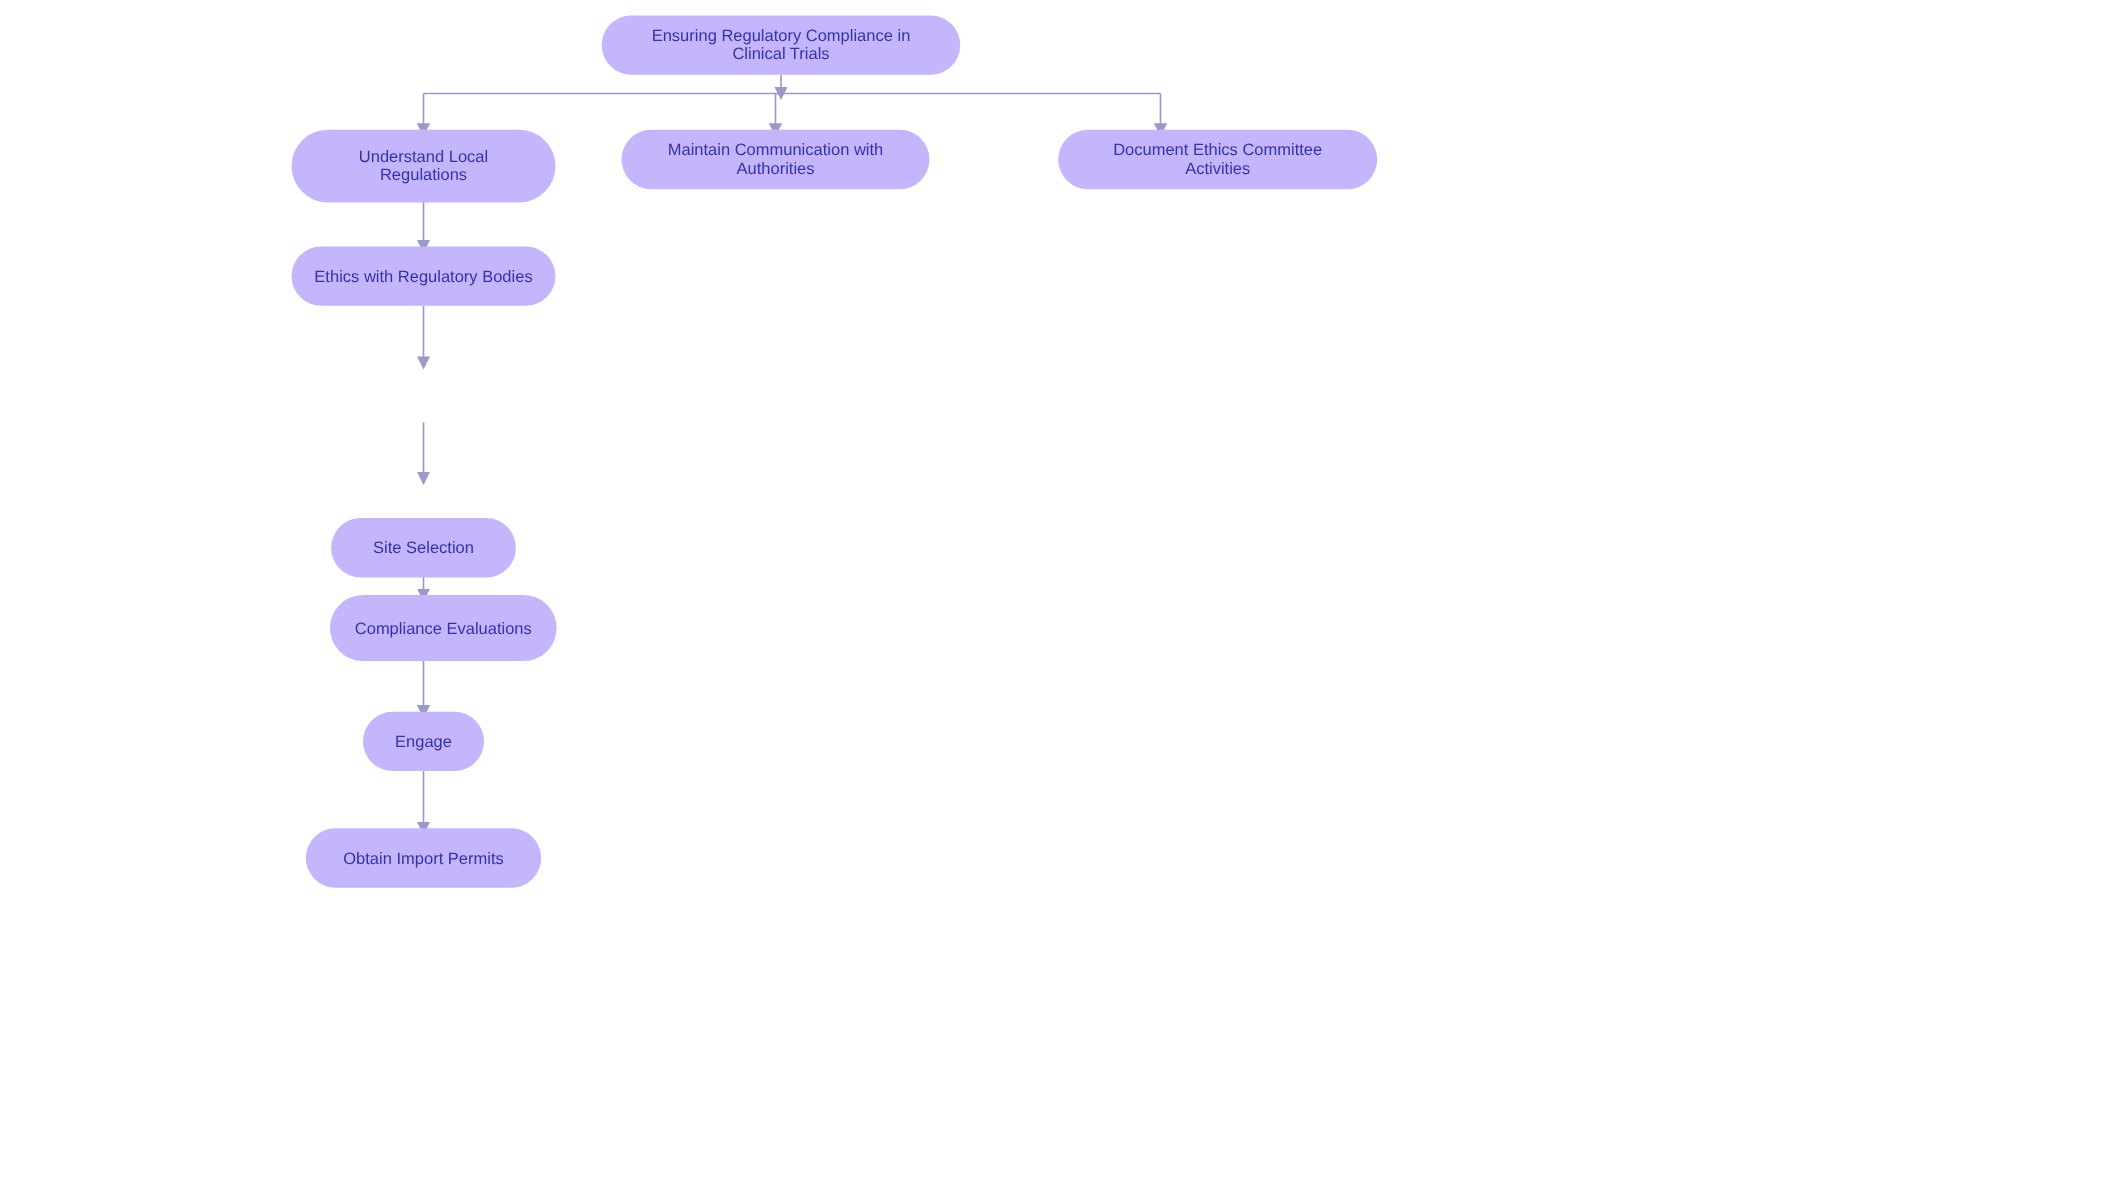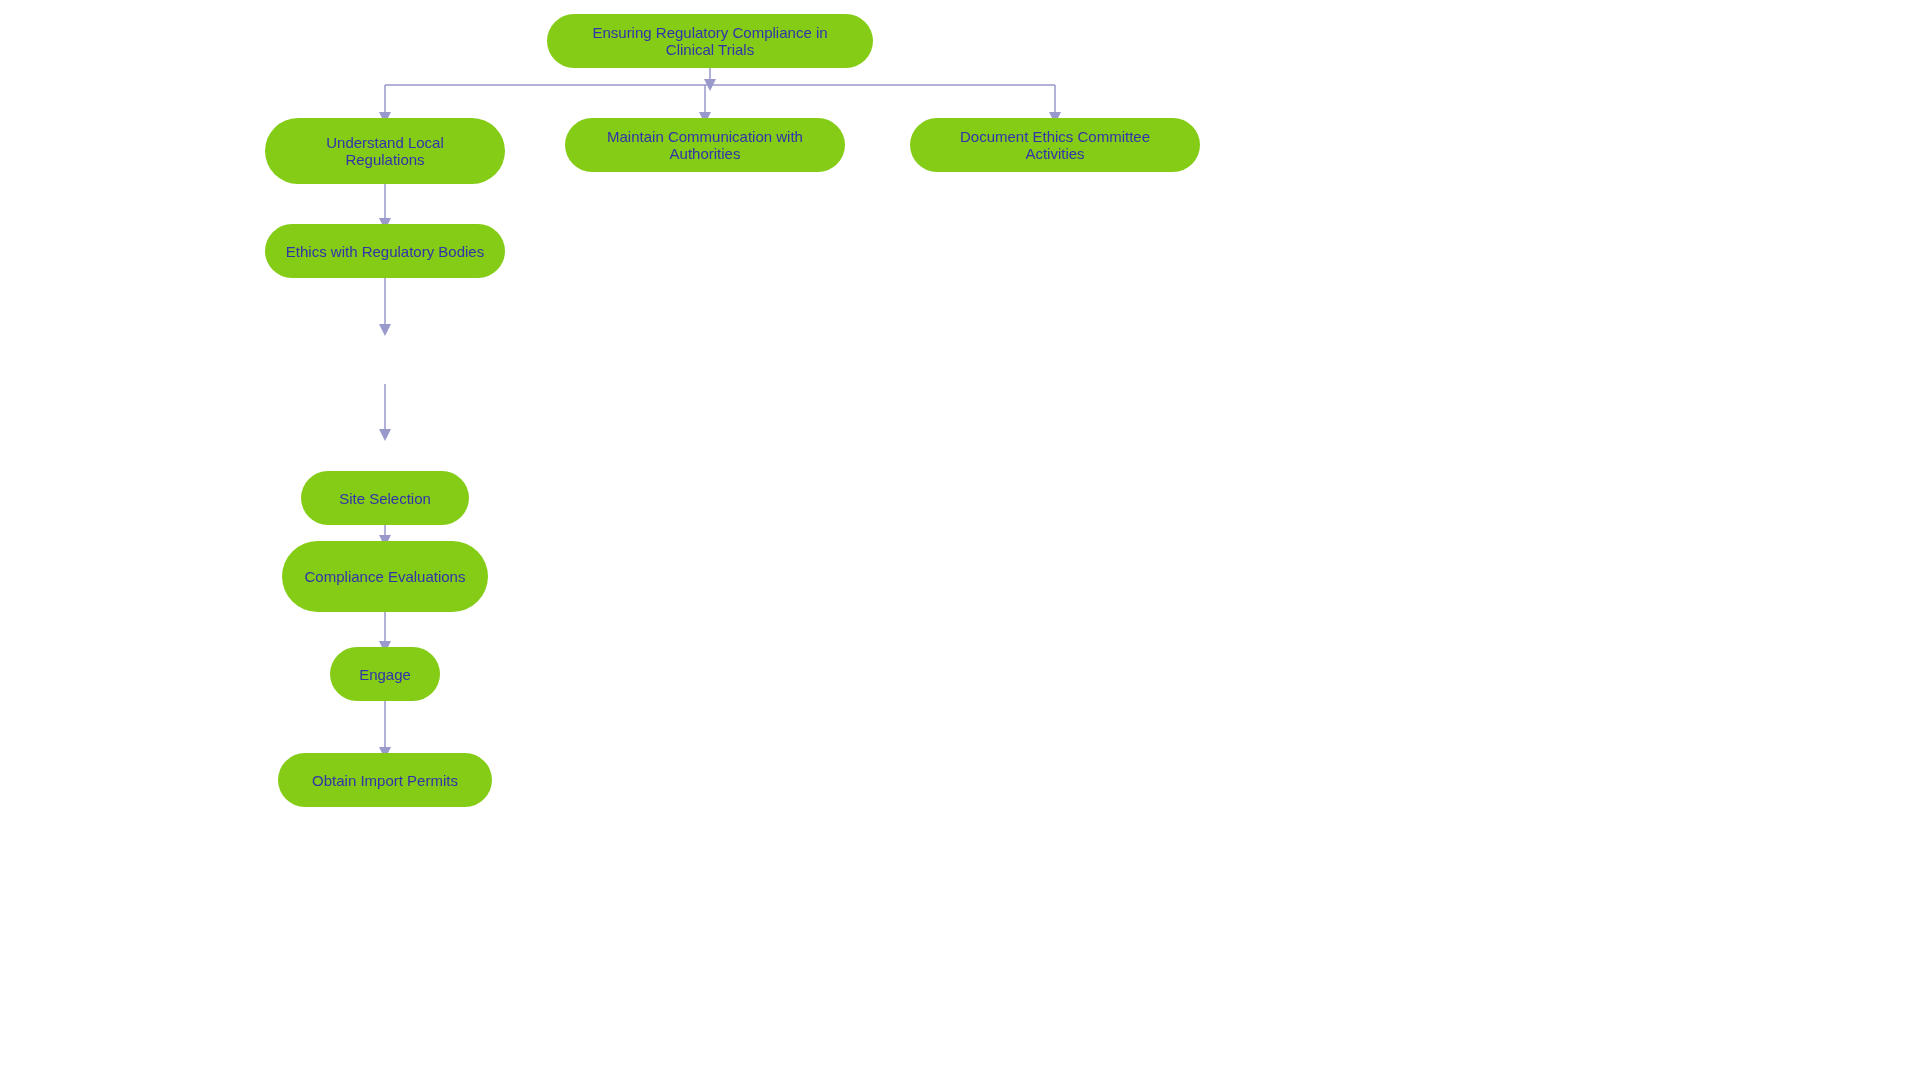--- a/index.html
+++ b/index.html
@@ -22,21 +22,21 @@
       position: absolute;
       top: 0;
       left: 0;
       width: 1920px;
       height: 1083px;
       pointer-events: none;
     }
 
     .node {
       position: absolute;
-      background: #84cc16;
+      background: #c4b5fd;
       border-radius: 50px;
       display: flex;
       align-items: center;
       justify-content: center;
       text-align: center;
       color: #3333aa;
       font-size: 15px;
       font-weight: 400;
       padding: 10px 20px;
       cursor: default;
@@ -60,21 +60,21 @@
     }
 
     .node-maintain {
       left: 565px;
       top: 118px;
       width: 280px;
       height: 54px;
     }
 
     .node-document {
-      left: 910px;
+      left: 962px;
       top: 118px;
       width: 290px;
       height: 54px;
     }
 
     
     .node-engage {
       left: 265px;
       top: 224px;
       width: 240px;
@@ -90,24 +90,24 @@
 
     .node-site {
       left: 301px;
       top: 435px;
       width: 168px;
       height: 54px;
       margin-top: 36px;
     }
 
     .node-compliance {
-      left: 282px;
+      left: 300px;
       top: 541px;
       width: 206px;
-      height: 71px;
+      height: 60px;
     }
 
     .node-setup {
       left: 330px;
       top: 647px;
       width: 110px;
       height: 54px;
     }
 
     .node-obtain {

